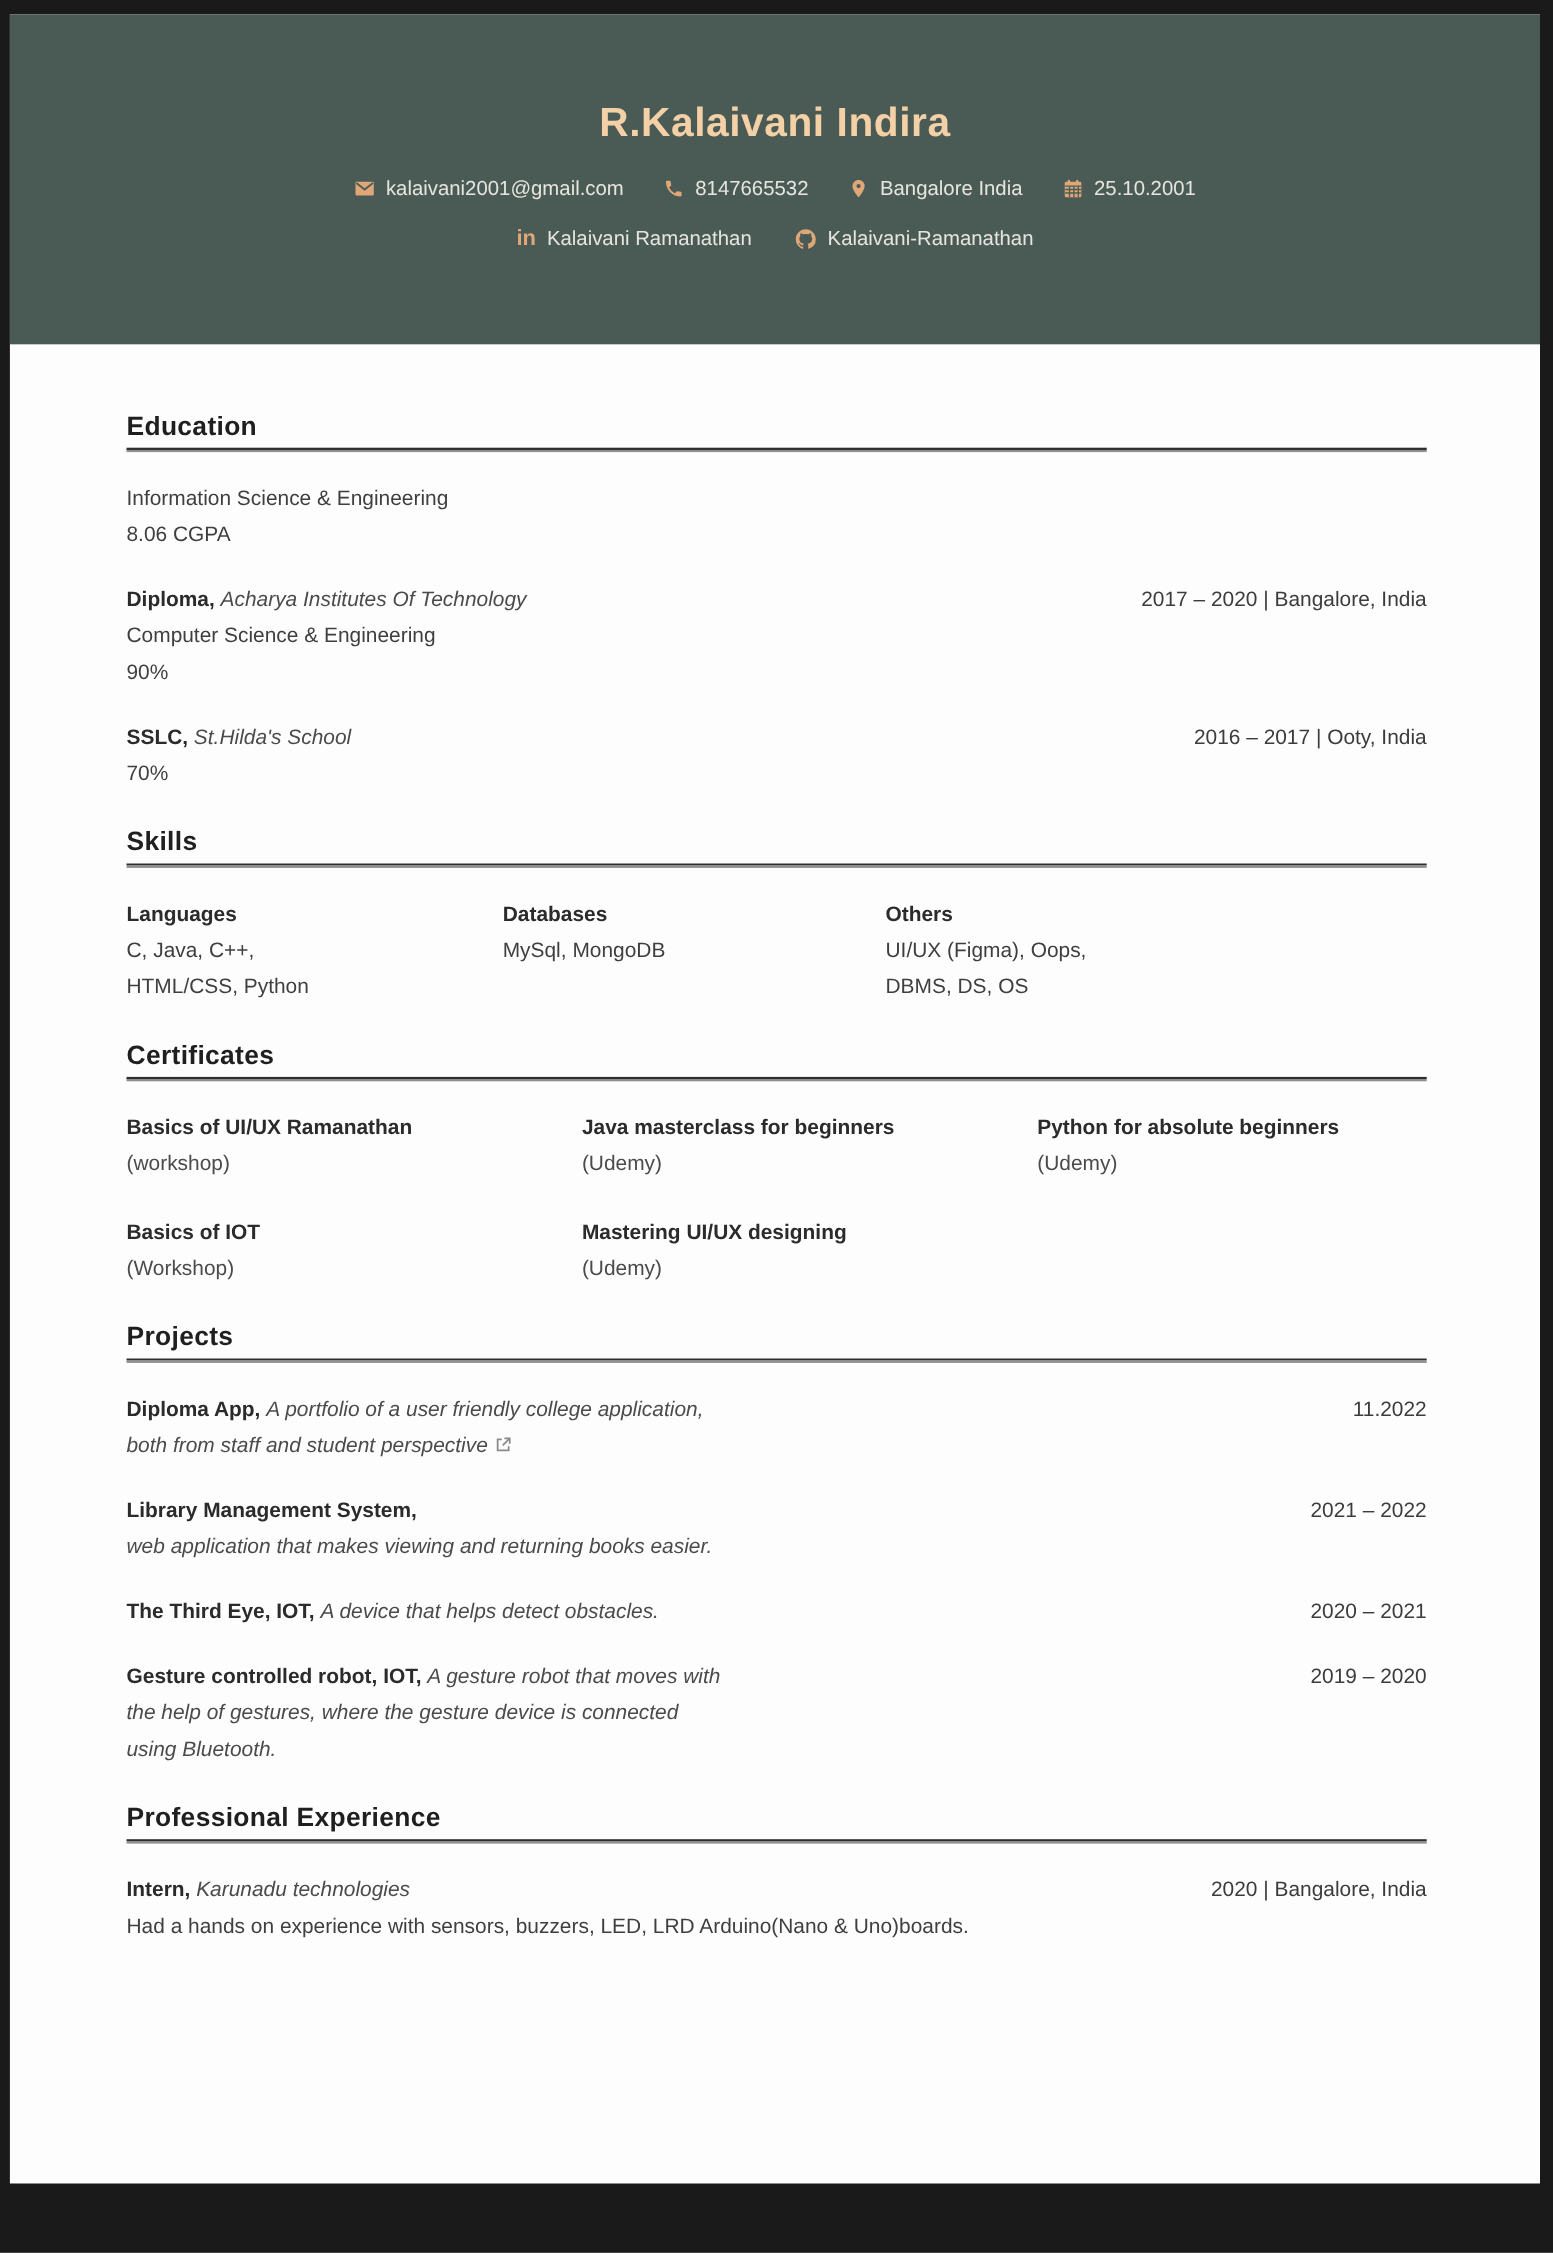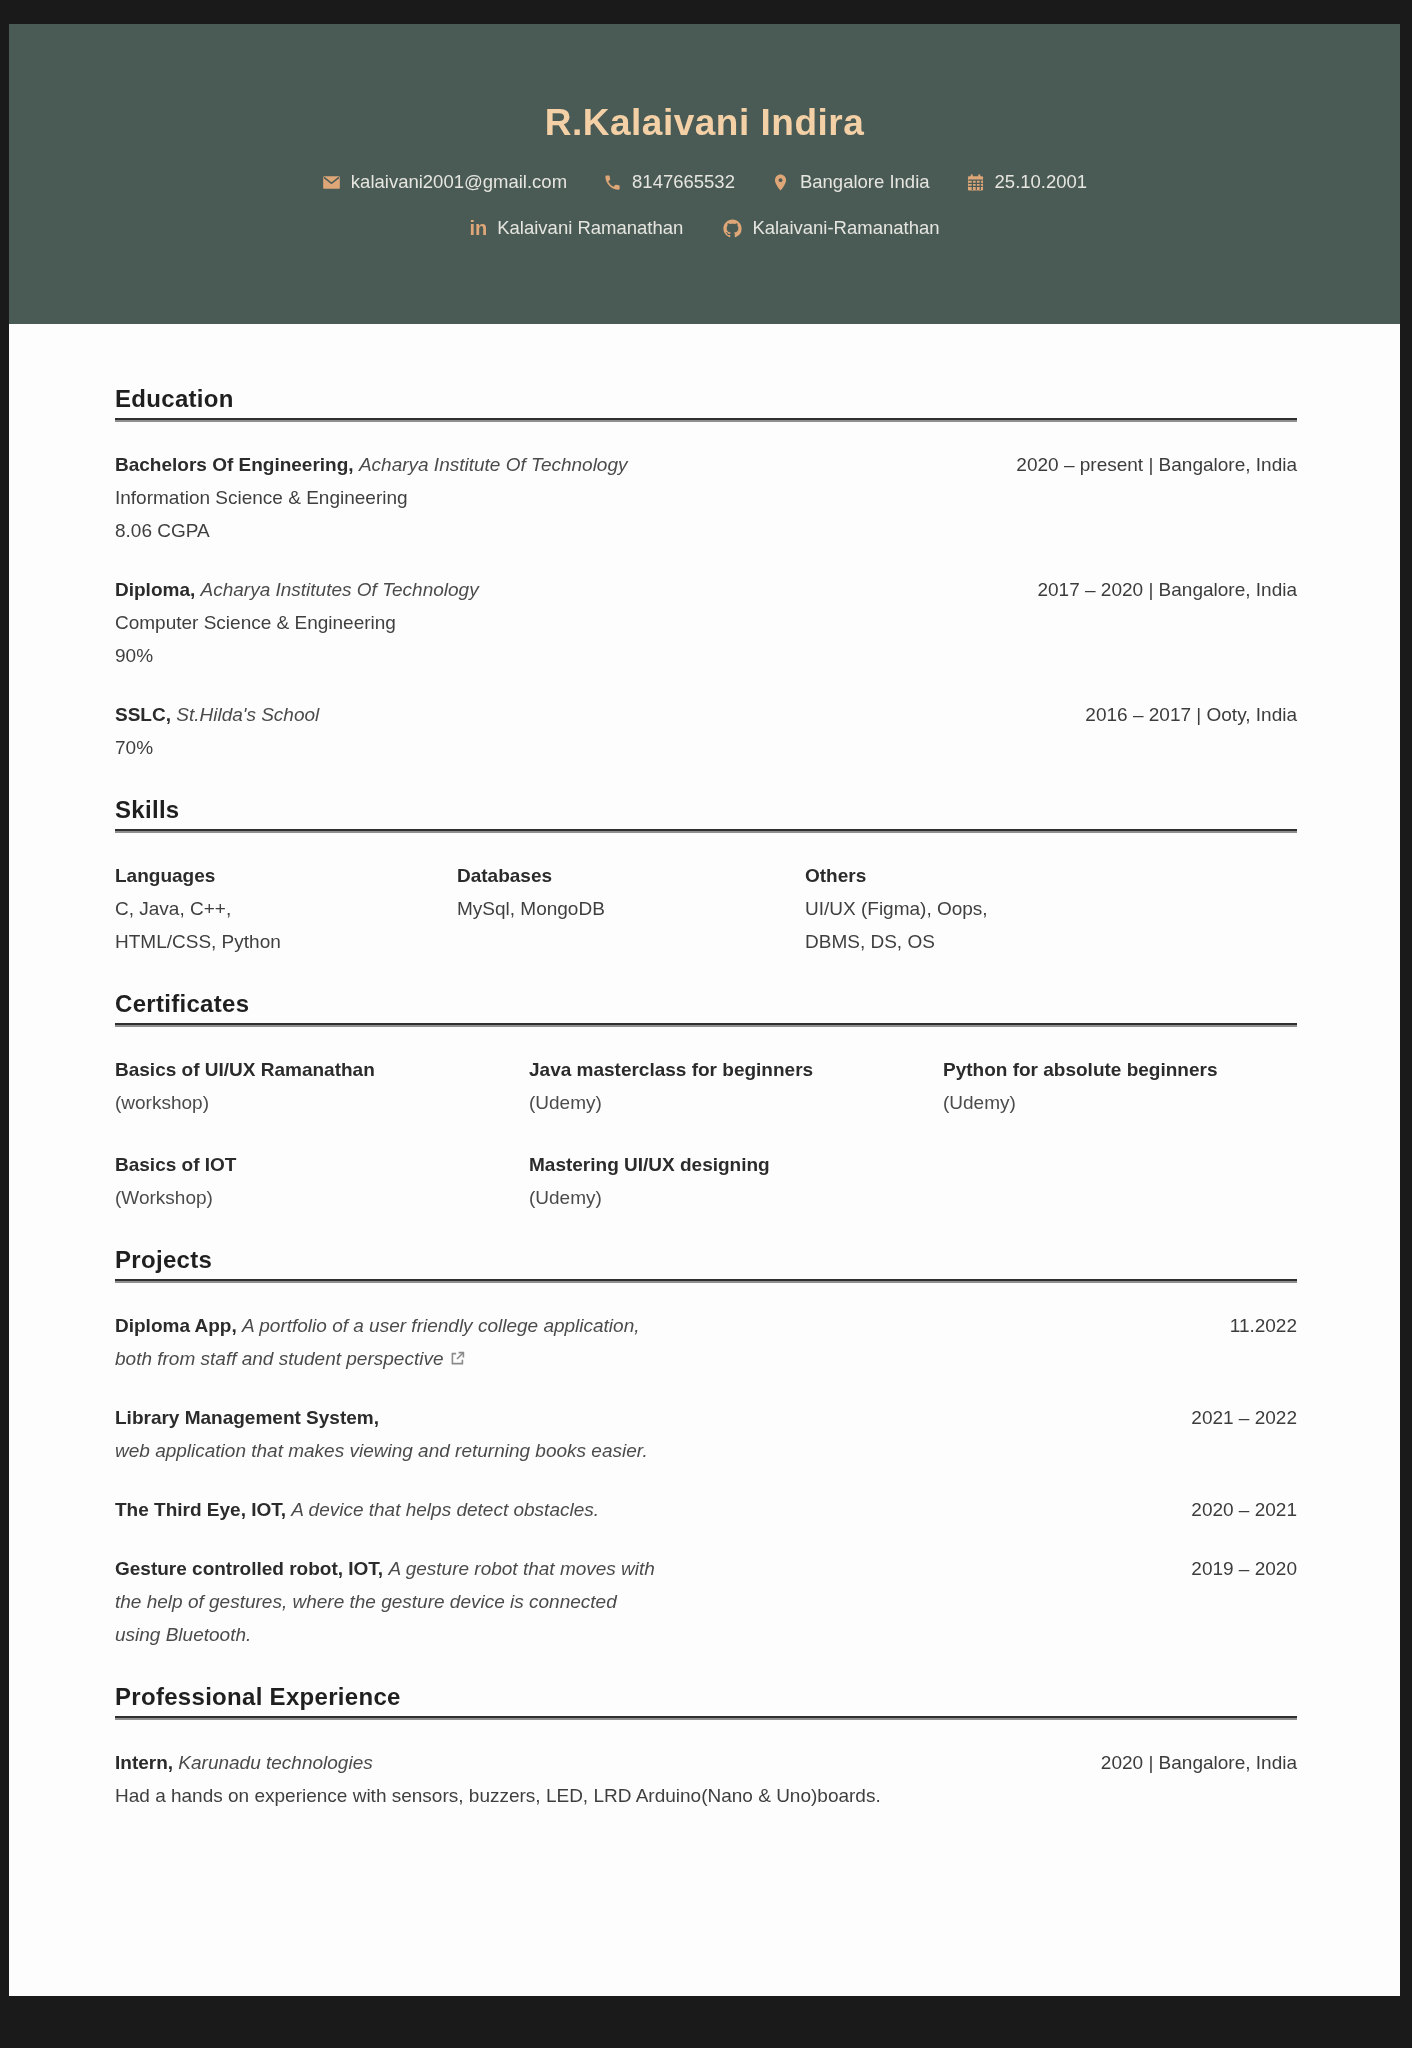--- a/index.html
+++ b/index.html
@@ -6,21 +6,21 @@
   html, body { margin: 0; padding: 0; }
   body {
     width: 1412px; height: 2048px;
     background: #1a1a1a;
     position: relative;
     overflow: hidden;
     font-family: "Liberation Sans", sans-serif;
   }
   .page {
     position: absolute;
-    left: 9px; top: 24px;
+    left: 9px; top: 13px;
     width: 1391px; height: 1972px;
     background: #fdfdfd;
   }
   
   .hdr {
     height: 300px;
     background: #4a5b55;
     display: flex;
     flex-direction: column;
     align-items: center;
@@ -161,25 +161,20 @@
     </div>
   </header>
 
   <main class="content">
 
     <section class="section">
       <h2 class="stitle">Education</h2>
       <div class="rule"></div>
 
       <div class="entry">
-        <div class="erow">
-          <div><span class="b">Bachelors Of Engineering,</span>
-            <span class="it">Acharya Institute Of Technology</span></div>
-          <div class="meta">2020 – present | Bangalore, India</div>
-        </div>
         <div>Information Science &amp; Engineering</div>
         <div>8.06 CGPA</div>
       </div>
 
       <div class="entry">
         <div class="erow">
           <div><span class="b">Diploma,</span>
             <span class="it">Acharya Institutes Of Technology</span></div>
           <div class="meta">2017 – 2020 | Bangalore, India</div>
         </div>

